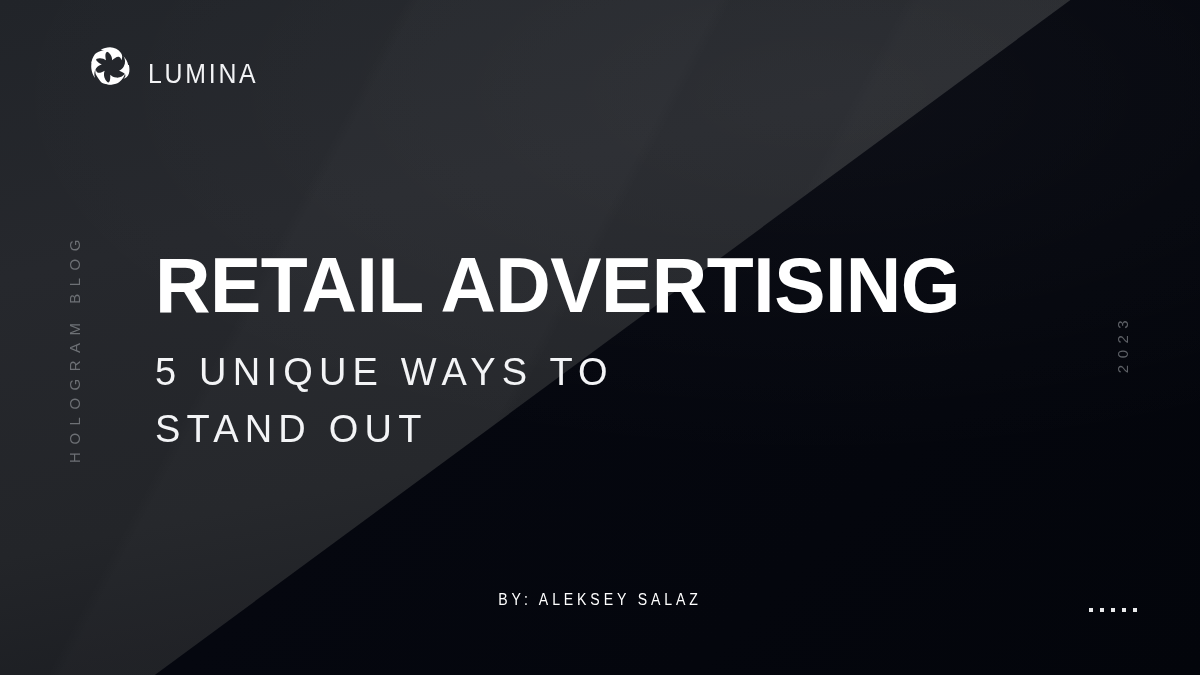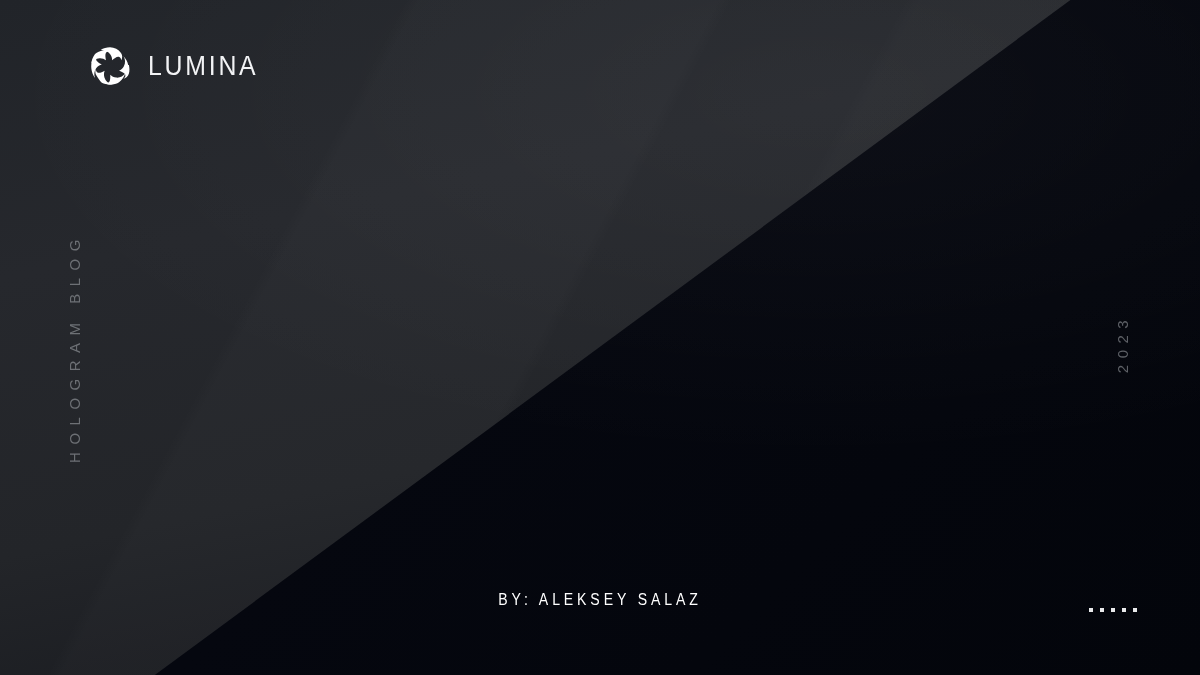--- a/index.html
+++ b/index.html
@@ -71,21 +71,21 @@
     background: radial-gradient(120% 95% at 68% 14%, rgba(255,255,255,0.035) 0%, rgba(0,0,0,0) 58%);
     pointer-events: none;
   }
 
   
   .logo {
     position: absolute;
     left: 88px;
     top: 44px;
     display: flex;
-    align-items: center;
+    align-items: flex-end;
     gap: 16px;
   }
   .logo-mark { width: 44px; height: 44px; display: block; }
   .logo-word {
     color: #f2f3f5;
     font-size: 27px;
     font-weight: 400;
     letter-spacing: 3.0px;
     line-height: 1;
     transform: scaleX(0.92);
@@ -196,20 +196,25 @@
         </g>
         <circle cx="32" cy="32" r="6.4" fill="none" stroke="#ffffff" stroke-width="0"></circle>
       </svg>
     </span>
     <span class="logo-word">LUMINA</span>
   </div>
 
   <div class="vlabel vlabel-left">HOLOGRAM BLOG</div>
   <div class="vlabel vlabel-right">2023</div>
 
+  <div class="headline-block">
+    <div class="headline">RETAIL ADVERTISING</div>
+    <div class="subhead">5 UNIQUE WAYS TO
+STAND OUT</div>
+  </div>
 
   <div class="byline">BY: ALEKSEY SALAZ</div>
 
   <div class="dots">
     <span class="dot"></span>
     <span class="dot"></span>
     <span class="dot"></span>
     <span class="dot"></span>
     <span class="dot"></span>
   </div>

